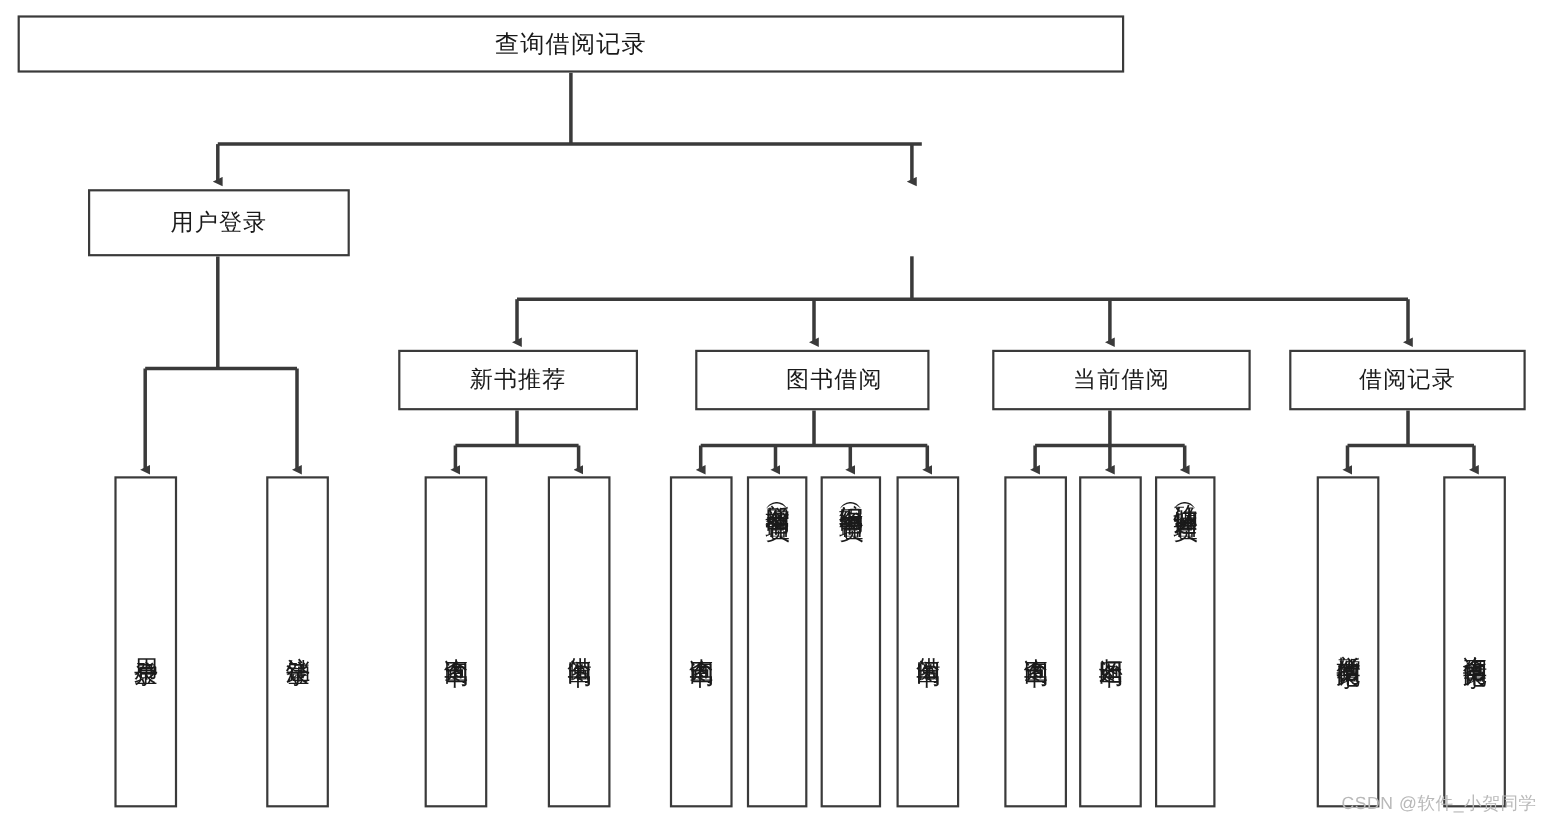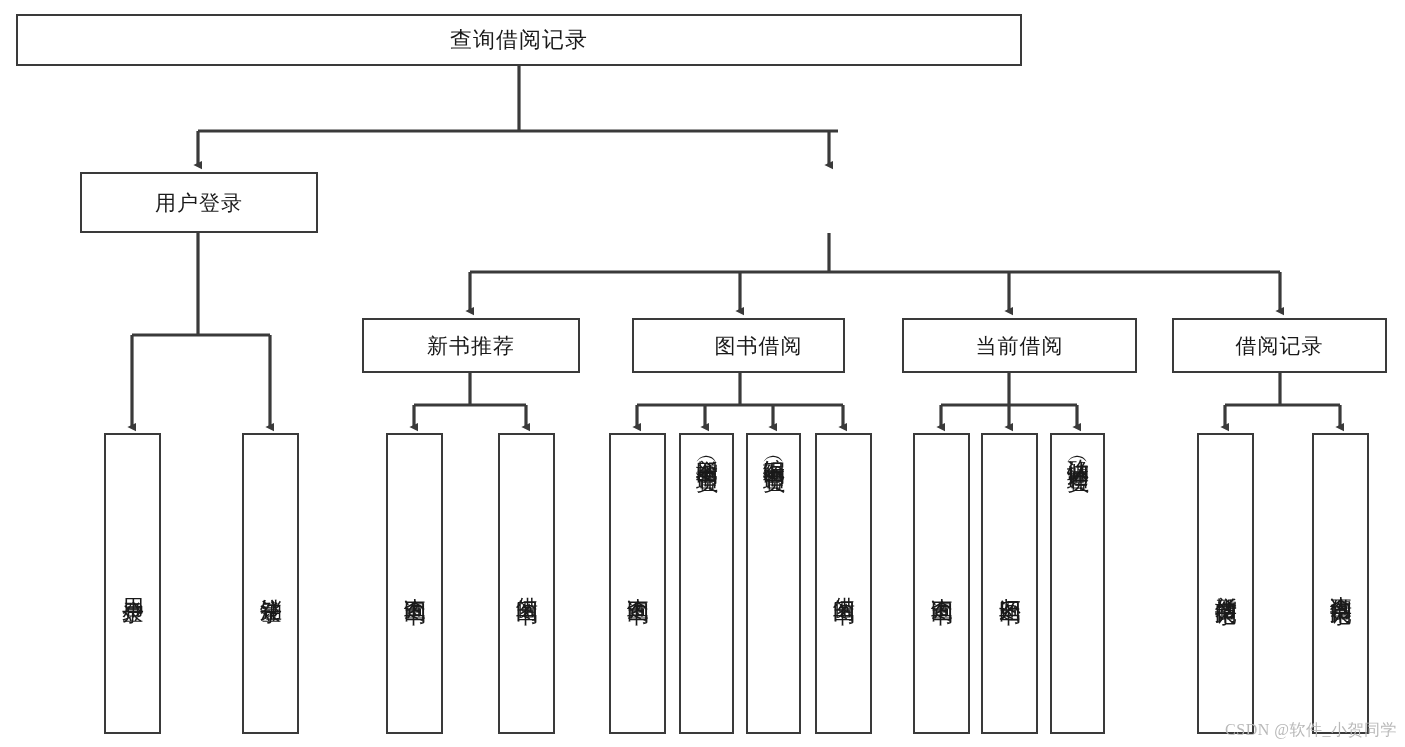--- a/index.html
+++ b/index.html
@@ -58,21 +58,20 @@
     pointer-events: none;
   }
   .watermark {
     position: absolute;
     right: 8px;
     bottom: 6px;
     font-size: 16px;
     color: #b9b9b9;
     letter-spacing: 0.5px;
     user-select: none;
-    font-family: Liberation Serif, serif;
   }
 </style>
 </head>
 <body>
 
 <div id="canvas">
 
   <svg class="links" viewBox="0 0 1405 747" xmlns="http://www.w3.org/2000/svg">
     <defs>
       <marker id="arrow" markerWidth="9" markerHeight="9" refX="4.2" refY="4.4" orient="auto" markerUnits="userSpaceOnUse">

